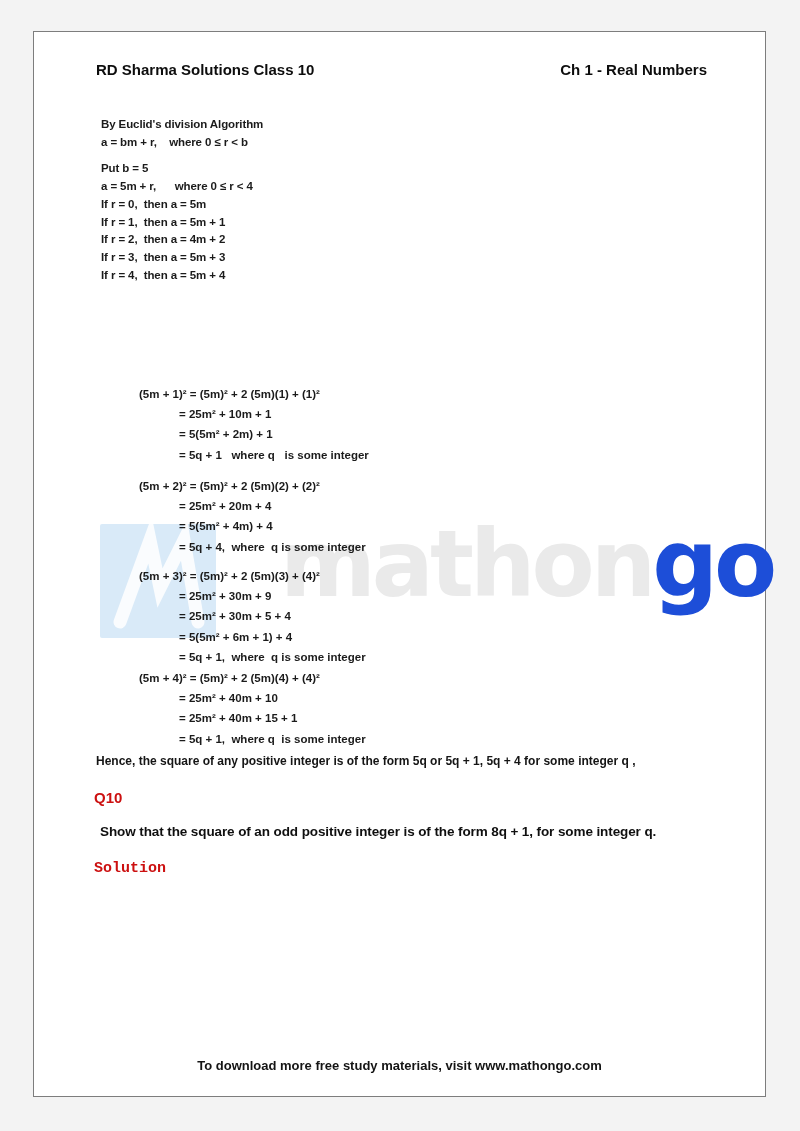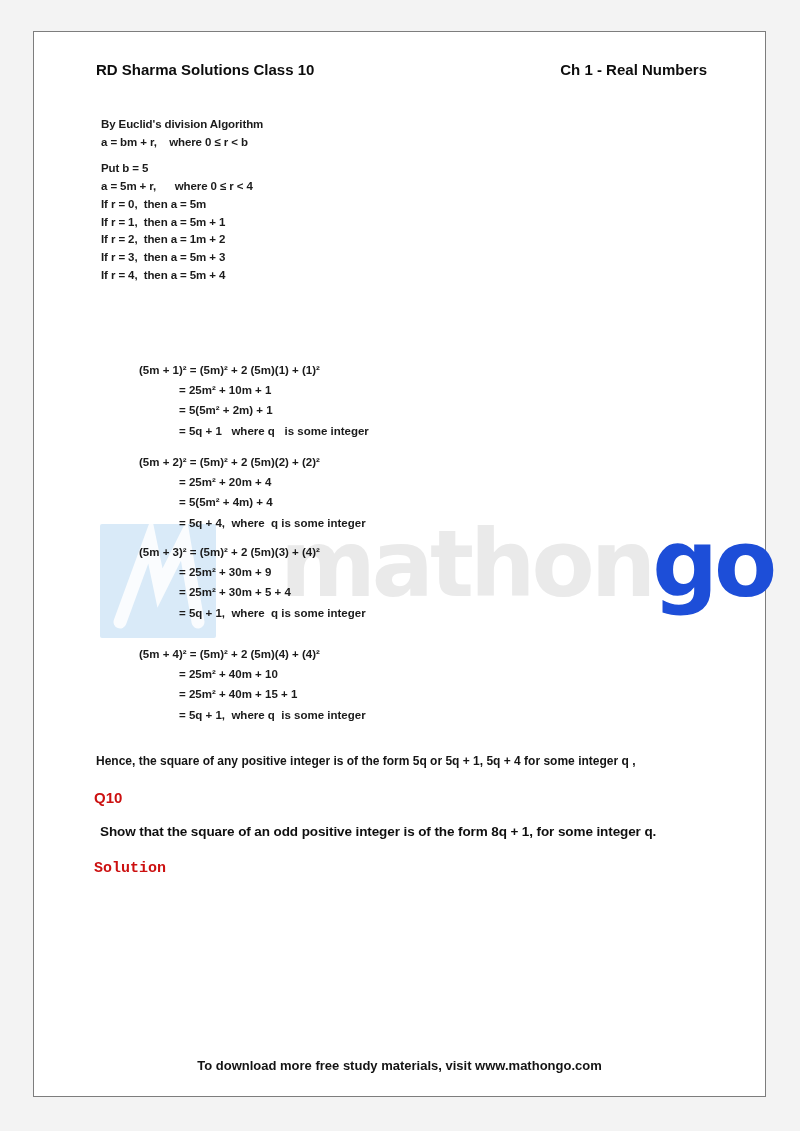--- a/index.html
+++ b/index.html
@@ -31,21 +31,21 @@
     display:flex;justify-content:space-between;
     font-size:15px;font-weight:700;color:#0d0d0d;
   }
   
   .blk{position:absolute;z-index:1;font-weight:700;color:#1b1b1b;}
   .blk .line{white-space:pre;}
   .euclid{left:67px;top:84px;font-size:11.5px;line-height:17.7px;letter-spacing:-0.1px;}
   .euclid .line:nth-child(3){margin-top:9px;}
   .nowblk{left:67px;top:250px;font-size:11.5px;line-height:22.4px;}
   .nowblk .ind{padding-left:62px;}
-  .sq{font-size:11.5px;line-height:20.2px;}
+  .sq{font-size:11.5px;line-height:20.2px;margin-top:24px;}
   .sq .ind{padding-left:40px;}
   .sq1{left:105px;top:328px;}
   .sq2{left:105px;top:420px;}
   .sq3{left:105px;top:510px;}
   .sq4{left:105px;top:612px;}
   .hence{
     position:absolute;left:62px;top:722px;z-index:1;
     font-size:12px;font-weight:700;color:#151515;white-space:pre;
   }
   .qlabel{
@@ -82,21 +82,21 @@
     <span>Ch 1 - Real Numbers</span>
   </div>
 
   <div class="blk euclid">
     <div class="line">By Euclid's division Algorithm</div>
     <div class="line">a = bm + r,    where 0 ≤ r &lt; b</div>
     <div class="line">Put b = 5</div>
     <div class="line">a = 5m + r,      where 0 ≤ r &lt; 4</div>
     <div class="line">If r = 0,  then a = 5m</div>
     <div class="line">If r = 1,  then a = 5m + 1</div>
-    <div class="line">If r = 2,  then a = 1m + 2</div>
+    <div class="line">If r = 2,  then a = 4m + 2</div>
     <div class="line">If r = 3,  then a = 5m + 3</div>
     <div class="line">If r = 4,  then a = 5m + 4</div>
   </div>
 
 
   <div class="blk sq sq1">
     <div class="line">(5m + 1)² = (5m)² + 2 (5m)(1) + (1)²</div>
     <div class="line ind">= 25m² + 10m + 1</div>
     <div class="line ind">= 5(5m² + 2m) + 1</div>
     <div class="line ind">= 5q + 1   where q   is some integer</div>
@@ -106,20 +106,21 @@
     <div class="line">(5m + 2)² = (5m)² + 2 (5m)(2) + (2)²</div>
     <div class="line ind">= 25m² + 20m + 4</div>
     <div class="line ind">= 5(5m² + 4m) + 4</div>
     <div class="line ind">= 5q + 4,  where  q is some integer</div>
   </div>
 
   <div class="blk sq sq3">
     <div class="line">(5m + 3)² = (5m)² + 2 (5m)(3) + (4)²</div>
     <div class="line ind">= 25m² + 30m + 9</div>
     <div class="line ind">= 25m² + 30m + 5 + 4</div>
+    <div class="line ind">= 5(5m² + 6m + 1) + 4</div>
     <div class="line ind">= 5q + 1,  where  q is some integer</div>
   </div>
 
   <div class="blk sq sq4">
     <div class="line">(5m + 4)² = (5m)² + 2 (5m)(4) + (4)²</div>
     <div class="line ind">= 25m² + 40m + 10</div>
     <div class="line ind">= 25m² + 40m + 15 + 1</div>
     <div class="line ind">= 5q + 1,  where q  is some integer</div>
   </div>
 

